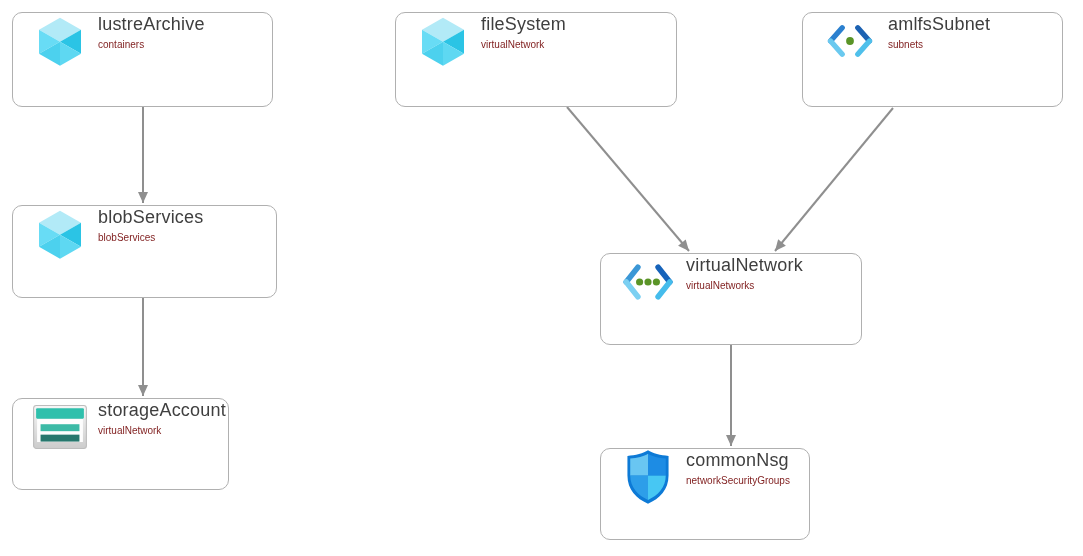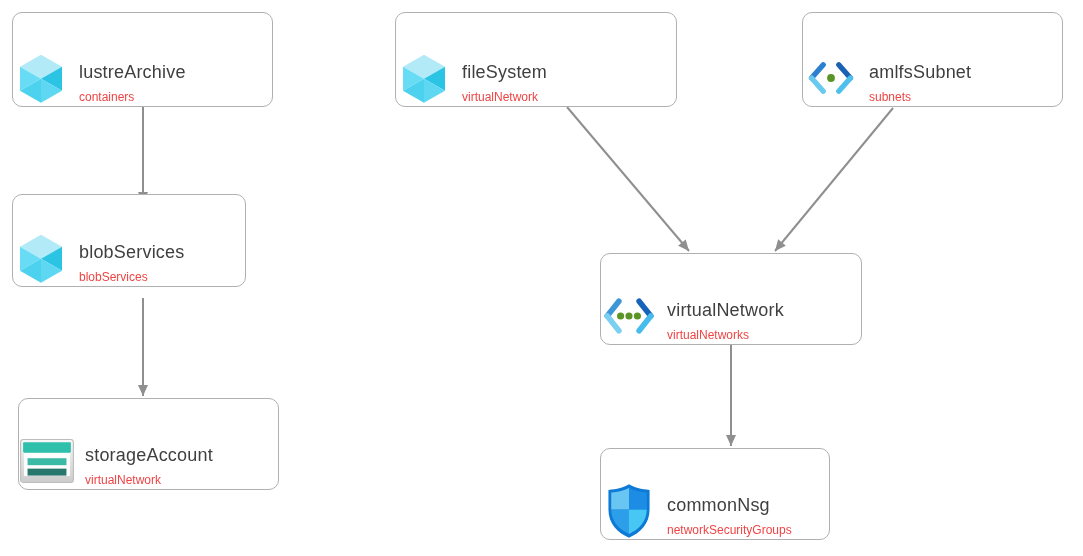--- a/index.html
+++ b/index.html
@@ -4,33 +4,33 @@
 <style>
   html,body{margin:0;padding:0;background:#ffffff;}
   .canvas{
     position:relative;width:1083px;height:556px;background:#ffffff;
     font-family:"Liberation Sans", sans-serif;overflow:hidden;
   }
   .edges{position:absolute;left:0;top:0;z-index:1;}
   .node{
     position:absolute;z-index:2;box-sizing:border-box;
     background:#ffffff;border:1px solid #b0b0b0;border-radius:10px;
-    display:flex;align-items:flex-end;cursor:pointer;
+    display:flex;align-items:flex-start;padding-left:19px;cursor:pointer;
   }
   .node .icon{
     width:56px;height:56px;flex:0 0 56px;display:flex;
     align-items:center;justify-content:center;margin-right:10px;
   }
   .node .labels{display:flex;flex-direction:column;justify-content:center;}
   .node .title{
     font-size:18px;line-height:23px;color:#3f3f3f;letter-spacing:.2px;
     white-space:nowrap;
   }
   .node .subtitle{
-    font-size:12px;line-height:17px;color:#ef4444;margin-top:5px;
+    font-size:10px;line-height:17px;color:#7f1d1d;
     white-space:nowrap;
   }
 </style>
 </head>
 <body>
 
 <div class="canvas">
 
   <svg class="edges" width="1083" height="556" viewBox="0 0 1083 556">
     <defs>
@@ -54,37 +54,37 @@
         <polygon points="32,10.5 18,18.5 32,26.5" fill="#2bc4e5"></polygon>
         <polygon points="32,26.5 18,18.5 18,34.5" fill="#5ed8f2"></polygon>
       </svg>
     </span>
     <div class="labels">
       <div class="title">lustreArchive</div>
       <div class="subtitle">containers</div>
     </div>
   </div>
 
-  <div class="node" style="left:12px;top:194px;width:234px;height:93px">
+  <div class="node" style="left:12px;top:205px;width:265px;height:93px">
     <span class="icon">
       <svg viewBox="0 0 36 36" width="54" height="54">
         <polygon points="18,2.5 32,10.5 18,18.5 4,10.5" fill="#b2eaf7"></polygon>
         <polygon points="4,10.5 18,18.5 4,26.5" fill="#68dcf5"></polygon>
         <polygon points="4,26.5 18,18.5 18,34.5" fill="#4cd1ee"></polygon>
         <polygon points="32,10.5 18,18.5 32,26.5" fill="#2bc4e5"></polygon>
         <polygon points="32,26.5 18,18.5 18,34.5" fill="#5ed8f2"></polygon>
       </svg>
     </span>
     <div class="labels">
       <div class="title">blobServices</div>
       <div class="subtitle">blobServices</div>
     </div>
   </div>
 
-  <div class="node" style="left:18px;top:398px;width:261px;height:92px">
+  <div class="node" style="left:12px;top:398px;width:217px;height:92px">
     <span class="icon">
       <svg viewBox="0 0 40 36" width="56" height="50">
         <defs>
           <linearGradient id="sa-bg" x1="0" y1="0" x2="0" y2="1">
             <stop offset="0" stop-color="#f7f7f7"></stop>
             <stop offset="1" stop-color="#cccccc"></stop>
           </linearGradient>
         </defs>
         <rect x="1" y="2.5" width="38" height="31" rx="2" fill="url(#sa-bg)" stroke="#bdbdbd" stroke-width="0.8"></rect>
         <rect x="3.5" y="12.3" width="33" height="16.5" fill="#fdfdfd"></rect>
@@ -142,21 +142,21 @@
         <path d="M30.5,18 L23,26.5" stroke="#4fc0eb" stroke-width="3.4" stroke-linecap="round" fill="none"></path>
         <circle cx="18" cy="18" r="2.5" fill="#5a9427"></circle>
       </svg>
     </span>
     <div class="labels">
       <div class="title">amlfsSubnet</div>
       <div class="subtitle">subnets</div>
     </div>
   </div>
 
-  <div class="node" style="left:600px;top:448px;width:230px;height:92px">
+  <div class="node" style="left:600px;top:448px;width:210px;height:92px">
     <span class="icon">
       <svg viewBox="0 0 36 40" width="50" height="56">
         <defs>
           <clipPath id="nsgclip">
             <path d="M18,3.2 C15.2,5.1 10,6.3 5.2,6.6 L5.2,19 C5.2,27.6 10.9,33.4 18,36.6 C25.1,33.4 30.8,27.6 30.8,19 L30.8,6.6 C26,6.3 20.8,5.1 18,3.2 Z"></path>
           </clipPath>
         </defs>
         <path d="M18,0.8 C14.9,3 8.8,4.5 3.2,4.8 L3.2,19 C3.2,29.2 9.6,35.8 18,39.2 C26.4,35.8 32.8,29.2 32.8,19 L32.8,4.8 C27.2,4.5 21.1,3 18,0.8 Z" fill="#0d7ad6"></path>
         <g clip-path="url(#nsgclip)">
           <rect x="5" y="3" width="13" height="16" fill="#69c6f2"></rect>

